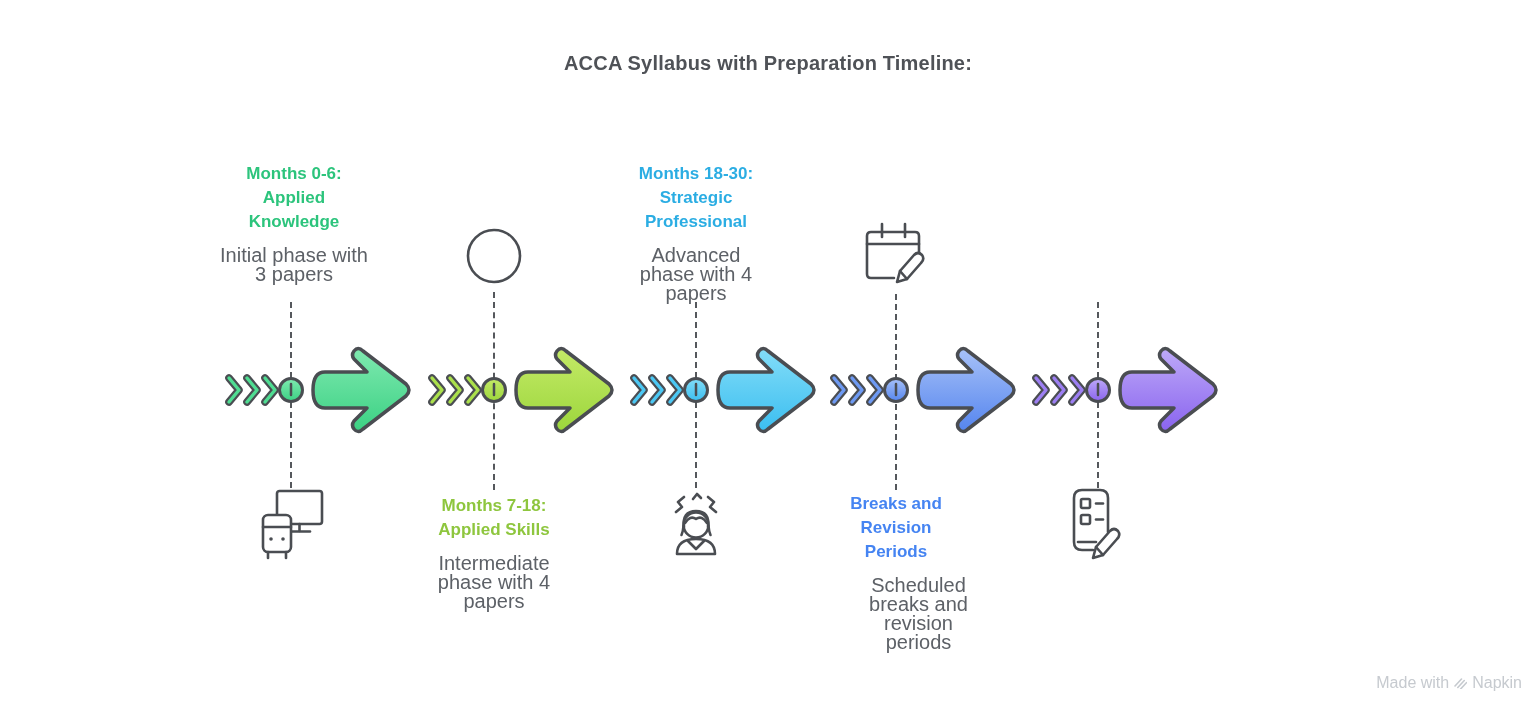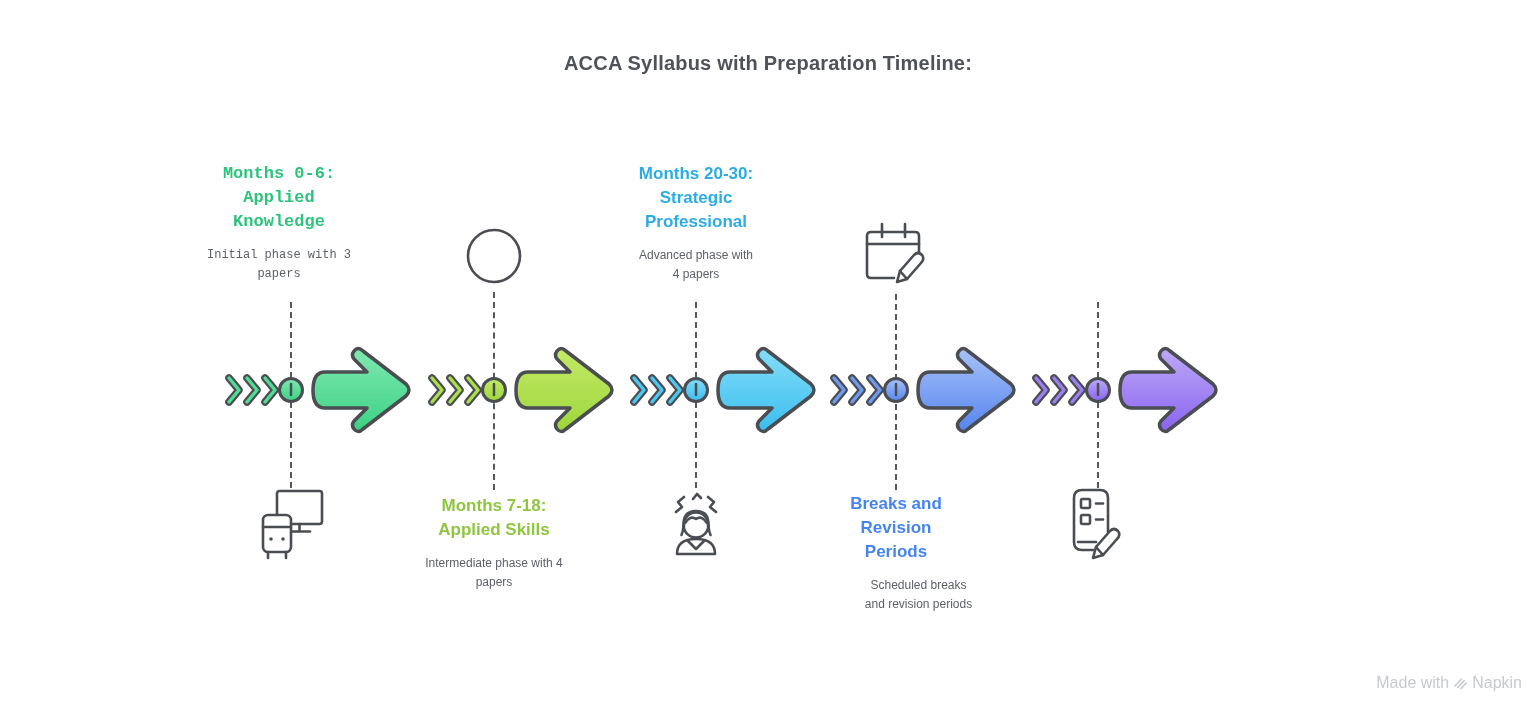--- a/index.html
+++ b/index.html
@@ -4,21 +4,21 @@
 <style>
   html,body{margin:0;padding:0;background:#fff;}
   .canvas{position:relative;width:1536px;height:710px;background:#ffffff;overflow:hidden;
           font-family:"Liberation Sans","DejaVu Sans",sans-serif;}
   .main-title{position:absolute;top:48px;left:0;width:100%;text-align:center;
               font-size:20px;font-weight:bold;color:#4f5257;line-height:30px;letter-spacing:.2px;}
   .dash-line{position:absolute;width:0;border-left:2.5px dashed #55585c;z-index:0;}
   .arrow-row{position:absolute;z-index:2;}
   .stage-label{position:absolute;text-align:center;z-index:1;}
   .stage-title{font-size:17px;font-weight:bold;line-height:24px;color:var(--accent);margin:0 auto;}
-  .stage-subtitle{font-size:12px;line-height:19px;color:#5d6167;margin:12px auto 0;}
+  .stage-subtitle{font-size:20px;line-height:19px;color:#5d6167;margin:12px auto 0;}
   .icon-wrap{position:absolute;z-index:1;}
   .icon-wrap svg{display:block;}
   .icon-stroke{fill:none;stroke:#4a4d52;stroke-width:2.6;stroke-linecap:round;stroke-linejoin:round;}
   .icon-fillw{fill:#ffffff;stroke:#4a4d52;stroke-width:2.6;stroke-linecap:round;stroke-linejoin:round;}
   .chev-out{fill:none;stroke:#4a4d52;stroke-width:7.6;stroke-linecap:round;stroke-linejoin:round;}
   .chev-core{fill:none;stroke:var(--mid);stroke-width:3.4;stroke-linecap:round;stroke-linejoin:round;}
   .arrow-body{stroke:#4a4d52;stroke-width:3.5;stroke-linejoin:round;}
   .dot{stroke:#4a4d52;stroke-width:3;}
   .dot-dash{stroke:#4a4d52;stroke-width:2.5;stroke-linecap:round;}
   .watermark{position:absolute;top:674px;right:14px;display:flex;align-items:center;gap:5px;
@@ -53,21 +53,21 @@
           <stop offset="1" stop-color="#8a64ef"></stop>
         </linearGradient>
     </defs>
   </svg>
 
   <div class="main-title">
     <div>ACCA Syllabus with Preparation Timeline:</div>
   </div>
 
   <div class="dash-line" style="left: 290px; top: 302px; height: 186px; --accent: #2cc47c; --mid: #4fdd92;"></div>
-  <div class="stage-label" style="left: 199px; top: 162px; width: 160px; font-family: Liberation Mono, monospace; --accent: #2cc47c; --mid: #4fdd92;">
+  <div class="stage-label" style="left: 214px; top: 162px; width: 160px; --accent: #2cc47c; --mid: #4fdd92;">
     <div class="stage-title" style="max-width:130px;">Months 0-6: Applied Knowledge</div>
     <div class="stage-subtitle" style="max-width:150px;">Initial phase with 3 papers</div>
   </div>
   <svg class="arrow-row" style="left: 225px; top: 342px; --accent: #2cc47c; --mid: #4fdd92;" width="200" height="96" viewBox="0 0 200 96">
     <g>
       <path class="chev-out" d="M4,36 L14,48 L4,60"></path>
         <path class="chev-out" d="M22,36 L32,48 L22,60"></path>
         <path class="chev-out" d="M40,36 L50,48 L40,60"></path>
       <path class="chev-core" d="M4,36 L14,48 L4,60"></path>
         <path class="chev-core" d="M22,36 L32,48 L22,60"></path>
@@ -114,21 +114,21 @@
       <path class="arrow-body" fill="url(#grad-1)" d="M16,29 H58 L45,16 Q42,12 45,8 Q49,3 54,8 L97,41 Q103,47 97,53 L54,86 Q49,91 45,86 Q42,82 45,78 L58,65 H16 Q4,65 4,47 Q4,29 16,29 Z"></path>
     </g>
   </svg>
   <div class="stage-label" style="left: 414px; top: 494px; width: 160px; --accent: #8ec63e; --mid: #abe04c;">
     <div class="stage-title" style="max-width:150px;">Months 7-18: Applied Skills</div>
     <div class="stage-subtitle" style="max-width:150px;">Intermediate phase with 4 papers</div>
   </div>
 
   <div class="dash-line" style="left: 695px; top: 302px; height: 186px; --accent: #2bade3; --mid: #4cc8f4;"></div>
   <div class="stage-label" style="left: 616px; top: 162px; width: 160px; --accent: #2bade3; --mid: #4cc8f4;">
-    <div class="stage-title" style="max-width:140px;">Months 20-30: Strategic Professional</div>
+    <div class="stage-title" style="max-width:140px;">Months 18-30: Strategic Professional</div>
     <div class="stage-subtitle" style="max-width:120px;">Advanced phase with 4 papers</div>
   </div>
   <svg class="arrow-row" style="left: 630px; top: 342px; --accent: #2bade3; --mid: #4cc8f4;" width="200" height="96" viewBox="0 0 200 96">
     <g>
       <path class="chev-out" d="M4,36 L14,48 L4,60"></path>
         <path class="chev-out" d="M22,36 L32,48 L22,60"></path>
         <path class="chev-out" d="M40,36 L50,48 L40,60"></path>
       <path class="chev-core" d="M4,36 L14,48 L4,60"></path>
         <path class="chev-core" d="M22,36 L32,48 L22,60"></path>
         <path class="chev-core" d="M40,36 L50,48 L40,60"></path>

